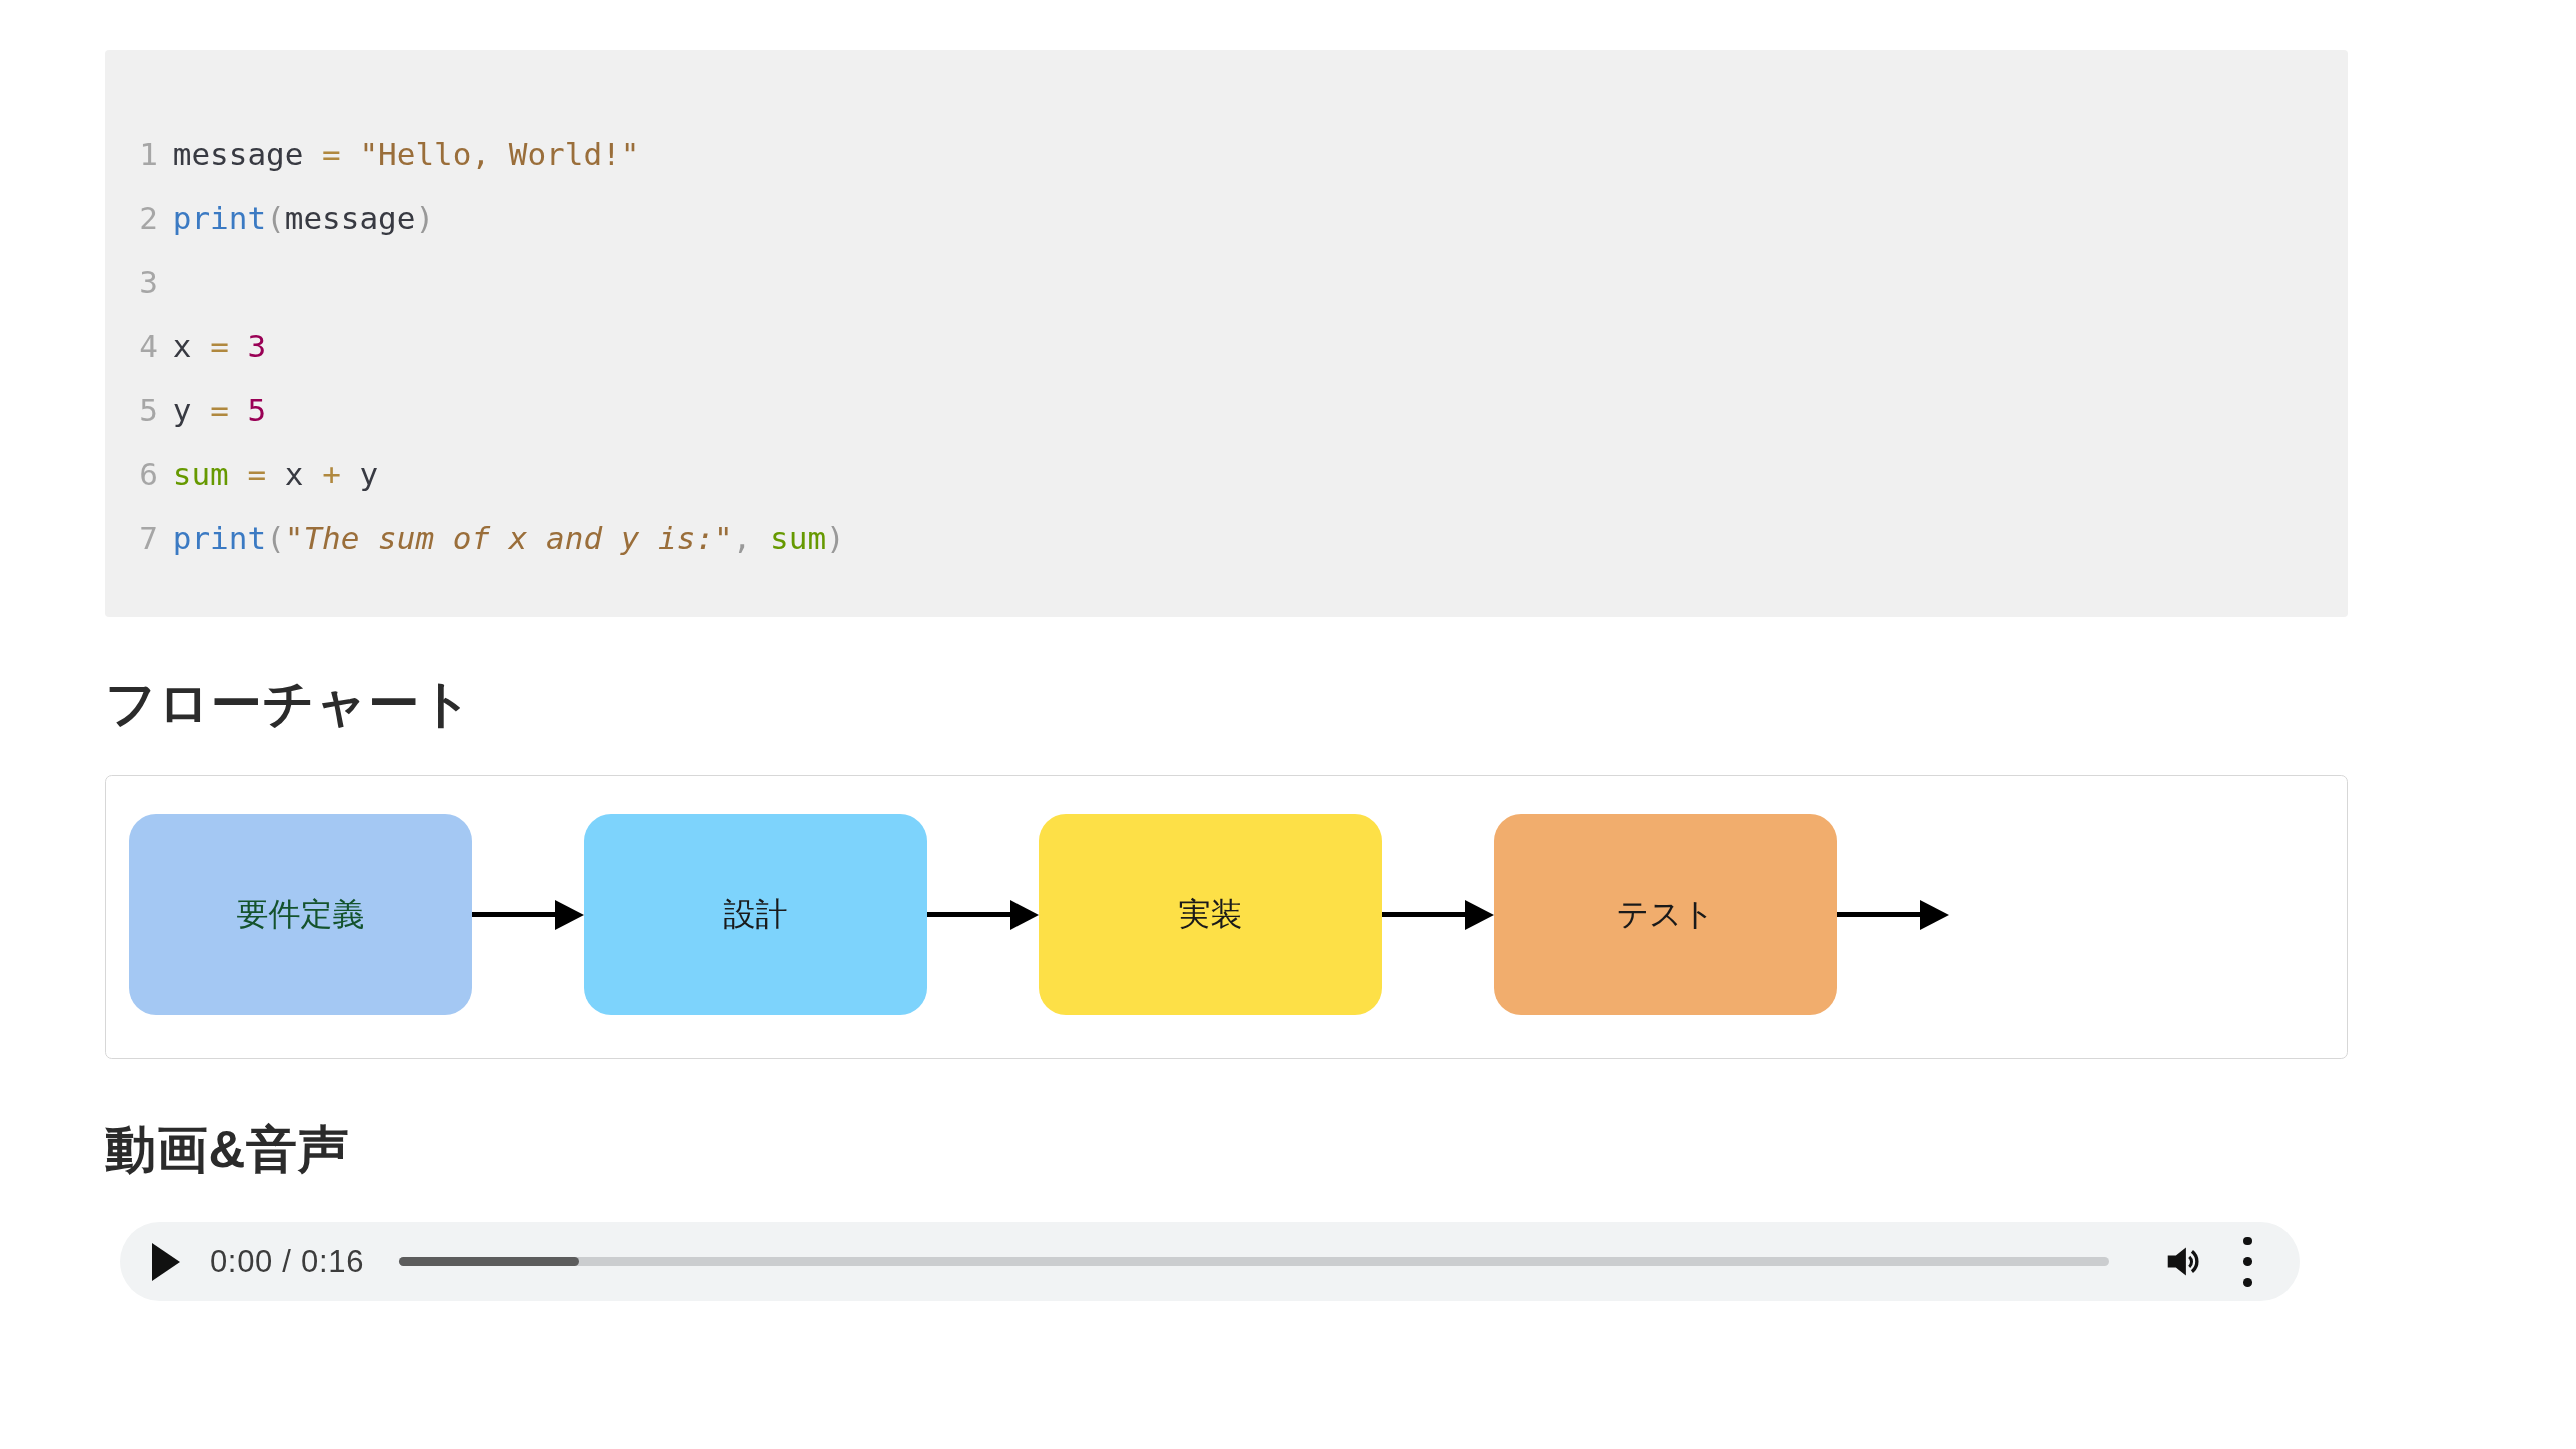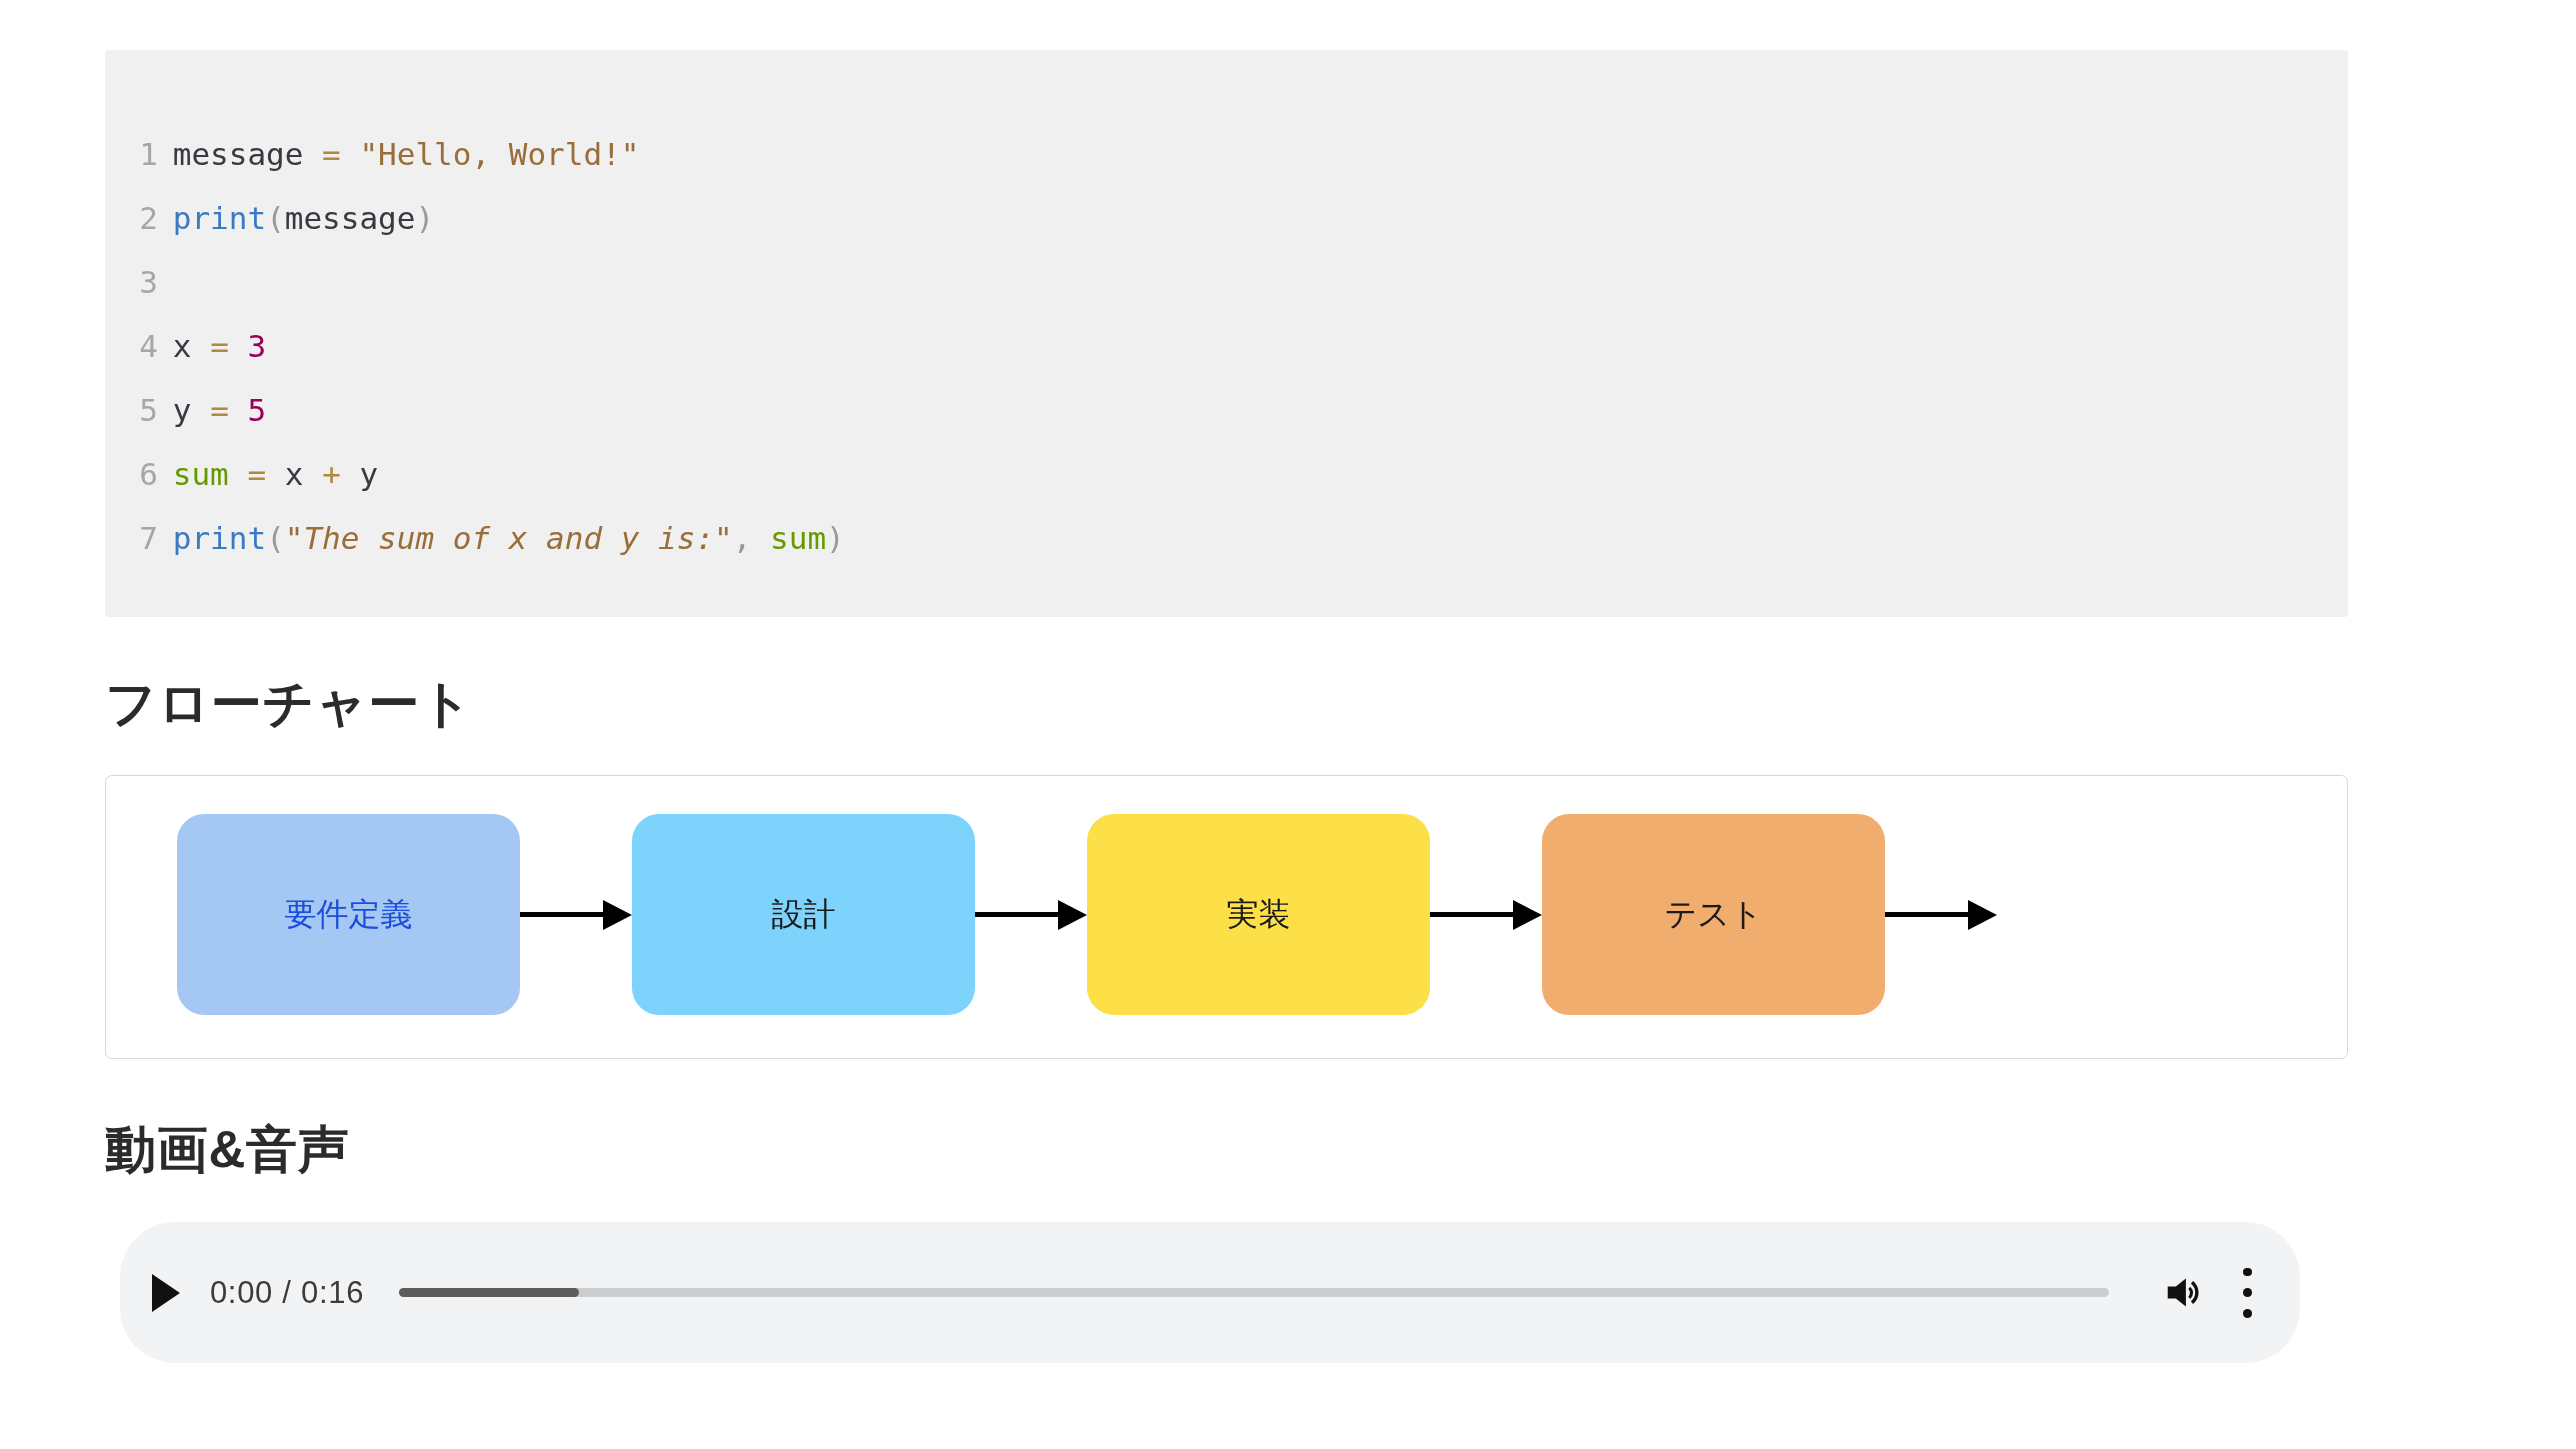--- a/index.html
+++ b/index.html
@@ -47,21 +47,21 @@
     display:flex;align-items:center;
   }
   .flow-arrow .shaft{flex:1;height:4.7px;}
   .flow-arrow .head{
     width:0;height:0;border-top:15.4px solid transparent;border-bottom:15.4px solid transparent;
     border-left-width:29.5px;border-left-style:solid;
   }
 
   
   .audio-player{
-    margin-top:40px;margin-left:15.4px;width:2180px;height:141px;box-sizing:border-box;
+    margin-top:40px;margin-left:15.4px;width:2180px;height:79px;box-sizing:border-box;
     border-radius:55px;display:flex;align-items:center;
     padding:0 48px 0 32px;
   }
   .play-button{flex:0 0 auto;width:28px;height:38px;display:flex;align-items:center;cursor:pointer;background:none;border:none;padding:0;}
   .play-tri{
     width:0;height:0;border-top:19px solid transparent;border-bottom:19px solid transparent;
     border-left-width:28px;border-left-style:solid;
   }
   .time-display{
     flex:0 0 auto;margin-left:29.5px;font-size:31px;color:#3c3c3c;white-space:pre;
@@ -94,21 +94,21 @@
         <div class="code-line"><span class="ln" style="color: rgb(166, 166, 166);">4</span><span style="color: rgb(56, 58, 66);">x </span><span style="color: rgb(176, 136, 62);">= </span><span style="color: rgb(153, 0, 85);">3</span></div>
         <div class="code-line"><span class="ln" style="color: rgb(166, 166, 166);">5</span><span style="color: rgb(56, 58, 66);">y </span><span style="color: rgb(176, 136, 62);">= </span><span style="color: rgb(153, 0, 85);">5</span></div>
         <div class="code-line"><span class="ln" style="color: rgb(166, 166, 166);">6</span><span style="color: rgb(102, 153, 0);">sum</span><span style="color: rgb(56, 58, 66);"> </span><span style="color: rgb(176, 136, 62);">= </span><span style="color: rgb(56, 58, 66);">x </span><span style="color: rgb(176, 136, 62);">+ </span><span style="color: rgb(56, 58, 66);">y</span></div>
         <div class="code-line"><span class="ln" style="color: rgb(166, 166, 166);">7</span><span style="color: rgb(59, 122, 195);">print</span><span style="color: rgb(153, 153, 153);">(</span><span style="color: rgb(154, 110, 58); font-style: italic;">"The sum of x and y is:"</span><span style="color: rgb(153, 153, 153);">, </span><span style="color: rgb(102, 153, 0);">sum</span><span style="color: rgb(153, 153, 153);">)</span></div>
       </div>
   </div>
 
   <h2 class="section-title title-flow">フローチャート</h2>
 
   <div class="flow-container" style="border-color: rgb(215, 215, 215); background: rgb(255, 255, 255);">
-      <div class="flow-node" style="background: rgb(164, 200, 243); color: #1d4ed8; margin-left: 48px;">要件定義</div>
+      <div class="flow-node" style="background: rgb(164, 200, 243); color: #14532d;">要件定義</div>
       <div class="flow-arrow">
         <div class="shaft" style="background: rgb(0, 0, 0);"></div>
         <div class="head" style="border-left-color: rgb(0, 0, 0);"></div>
       </div>
       <div class="flow-node" style="background: #7dd3fc; color: rgb(26, 26, 26);">設計</div>
       <div class="flow-arrow">
         <div class="shaft" style="background: rgb(0, 0, 0);"></div>
         <div class="head" style="border-left-color: rgb(0, 0, 0);"></div>
       </div>
       <div class="flow-node" style="background: #fde047; color: rgb(26, 26, 26);">実装</div>

